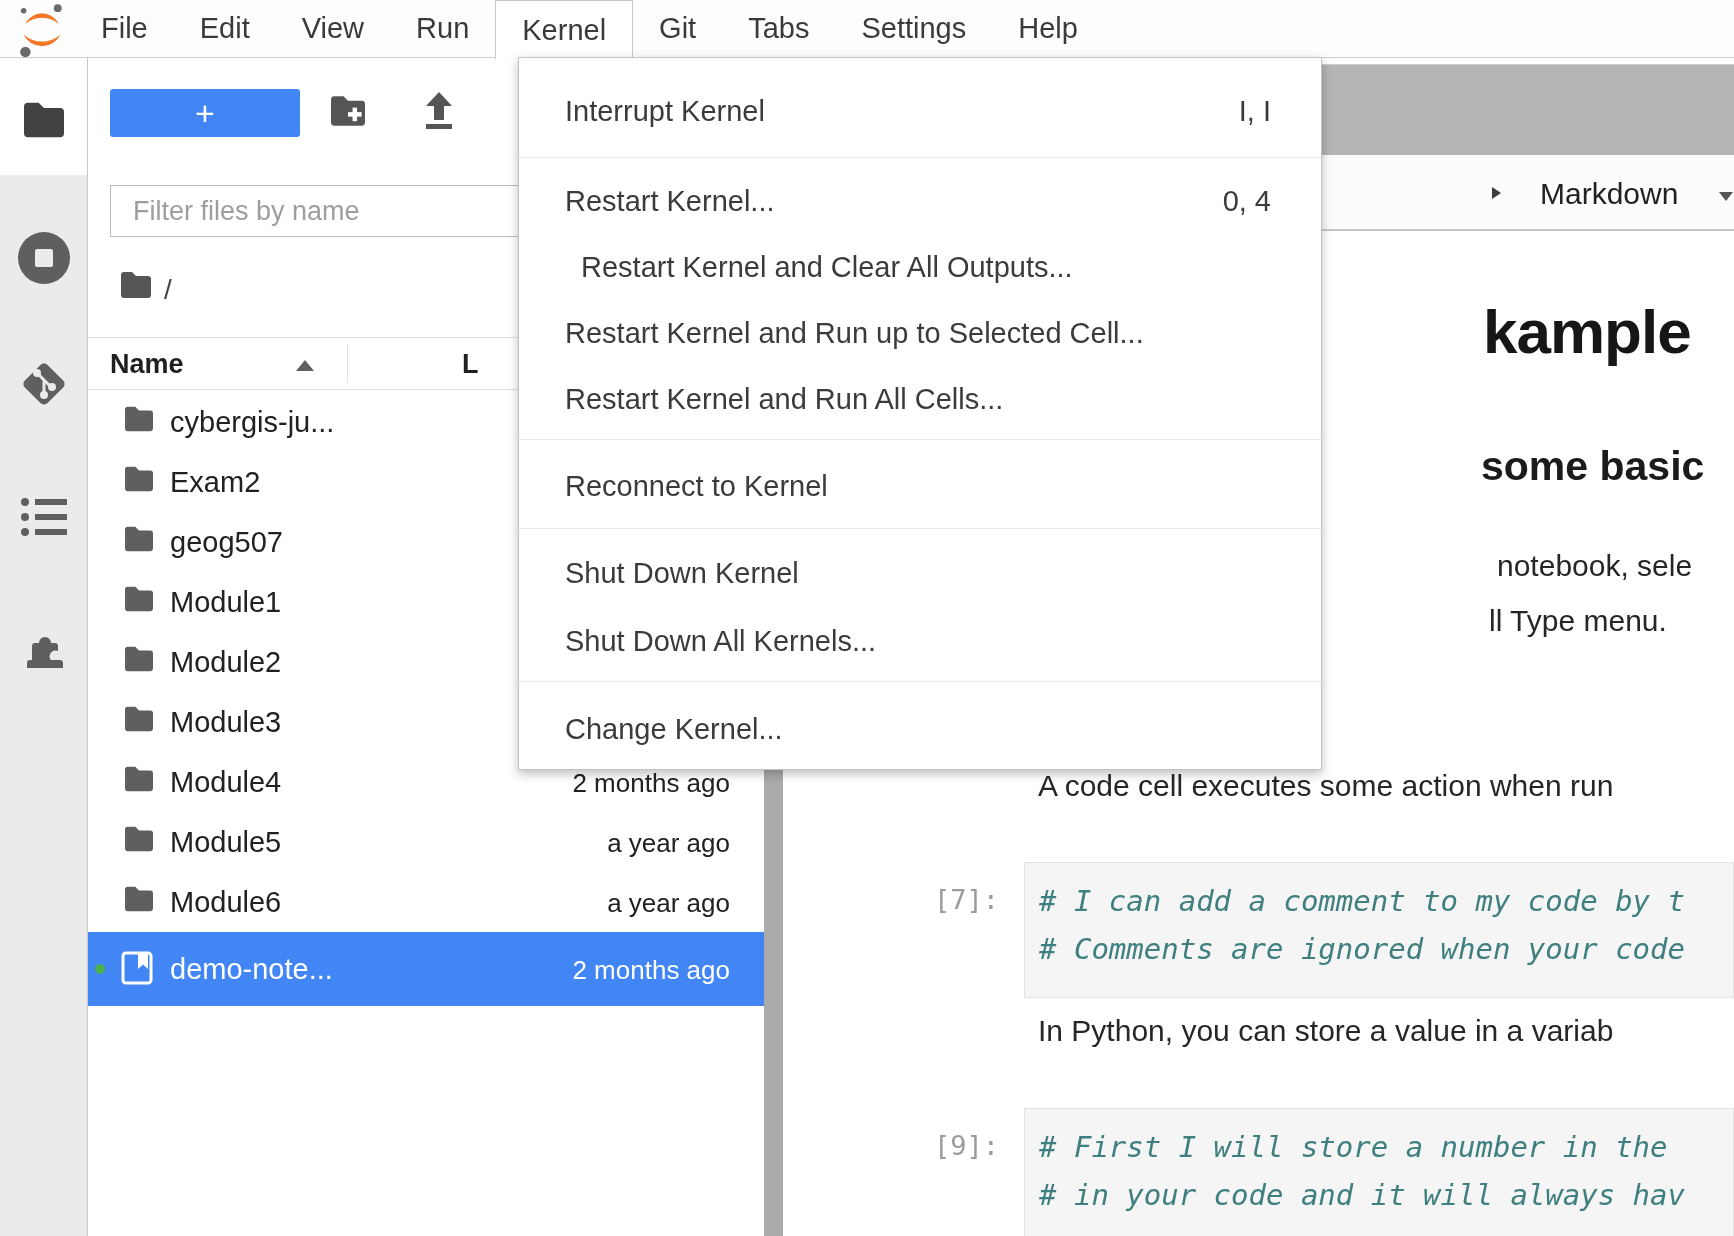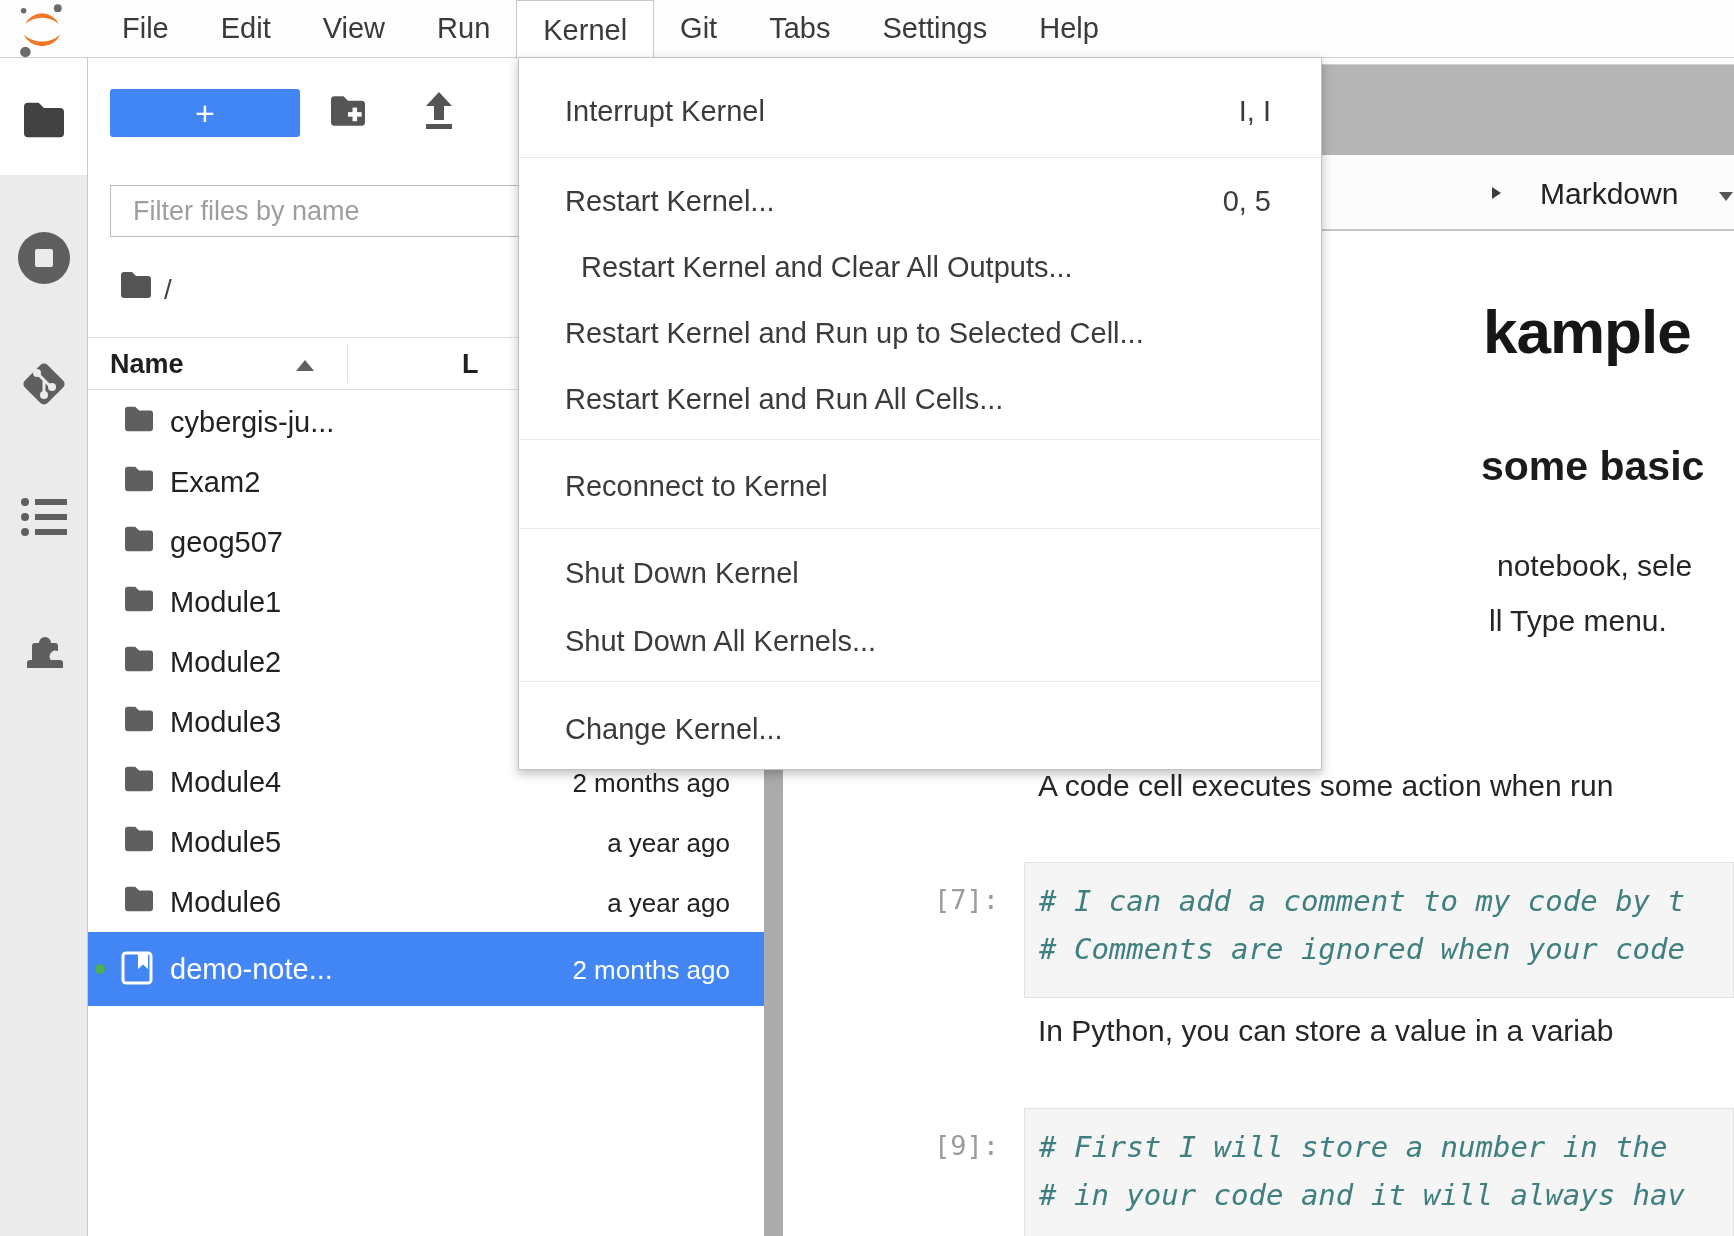--- a/index.html
+++ b/index.html
@@ -59,21 +59,21 @@
   .frow.sel .fname{top:21px;}
   .frow.sel .fdate{top:23px;}
   .rundot{position:absolute;left:7px;top:50%;margin-top:-5px;width:10px;height:10px;
           border-radius:50%;background:#4caf50;}
   .fold{position:absolute;left:34px;top:13px;}
   .nbico{position:absolute;left:32px;top:18px;}
 
   
   .menubar{left:0;top:0;width:1734px;height:58px;background:#fdfdfd;
            border-bottom:1px solid #cfcfcf;z-index:4;box-sizing:border-box;
-           display:flex;align-items:stretch;padding-left:96px;}
+           display:flex;align-items:stretch;padding-left:75px;}
   .mbitem{font-size:29px;color:#3a3a3a;padding:0 26px;display:flex;align-items:center;cursor:pointer;}
   .mbitem.active{background:#fff;border:1px solid #c8c8c8;border-bottom:none;
            position:relative;z-index:6;margin-bottom:-2px;box-sizing:border-box;}
   .logo{position:absolute;left:14px;top:2px;z-index:5;}
 
   
   .dropdown{left:518px;top:57px;width:804px;height:713px;background:#fff;
             border:1px solid #c3c3c3;box-shadow:0 4px 10px rgba(0,0,0,.25);
             z-index:5;box-sizing:border-box;}
   .mitem{position:absolute;left:0;right:0;height:64px;line-height:64px;padding-left:46px;
@@ -293,21 +293,21 @@
   </span>
 
   <div class="abs dropdown">
     <div class="mitem" style="top:21px;">
       <span>Interrupt Kernel</span>
       <span class="short">I, I</span>
     </div>
     <div class="msep" style="top:99px;"></div>
     <div class="mitem" style="top:111px;">
       <span>Restart Kernel...</span>
-      <span class="short">0, 5</span>
+      <span class="short">0, 4</span>
     </div>
     <div class="mitem" style="top:177px;margin-left:16px;">
       <span>Restart Kernel and Clear All Outputs...</span>
     </div>
     <div class="mitem" style="top:243px;">
       <span>Restart Kernel and Run up to Selected Cell...</span>
     </div>
     <div class="mitem" style="top:309px;">
       <span>Restart Kernel and Run All Cells...</span>
     </div>

